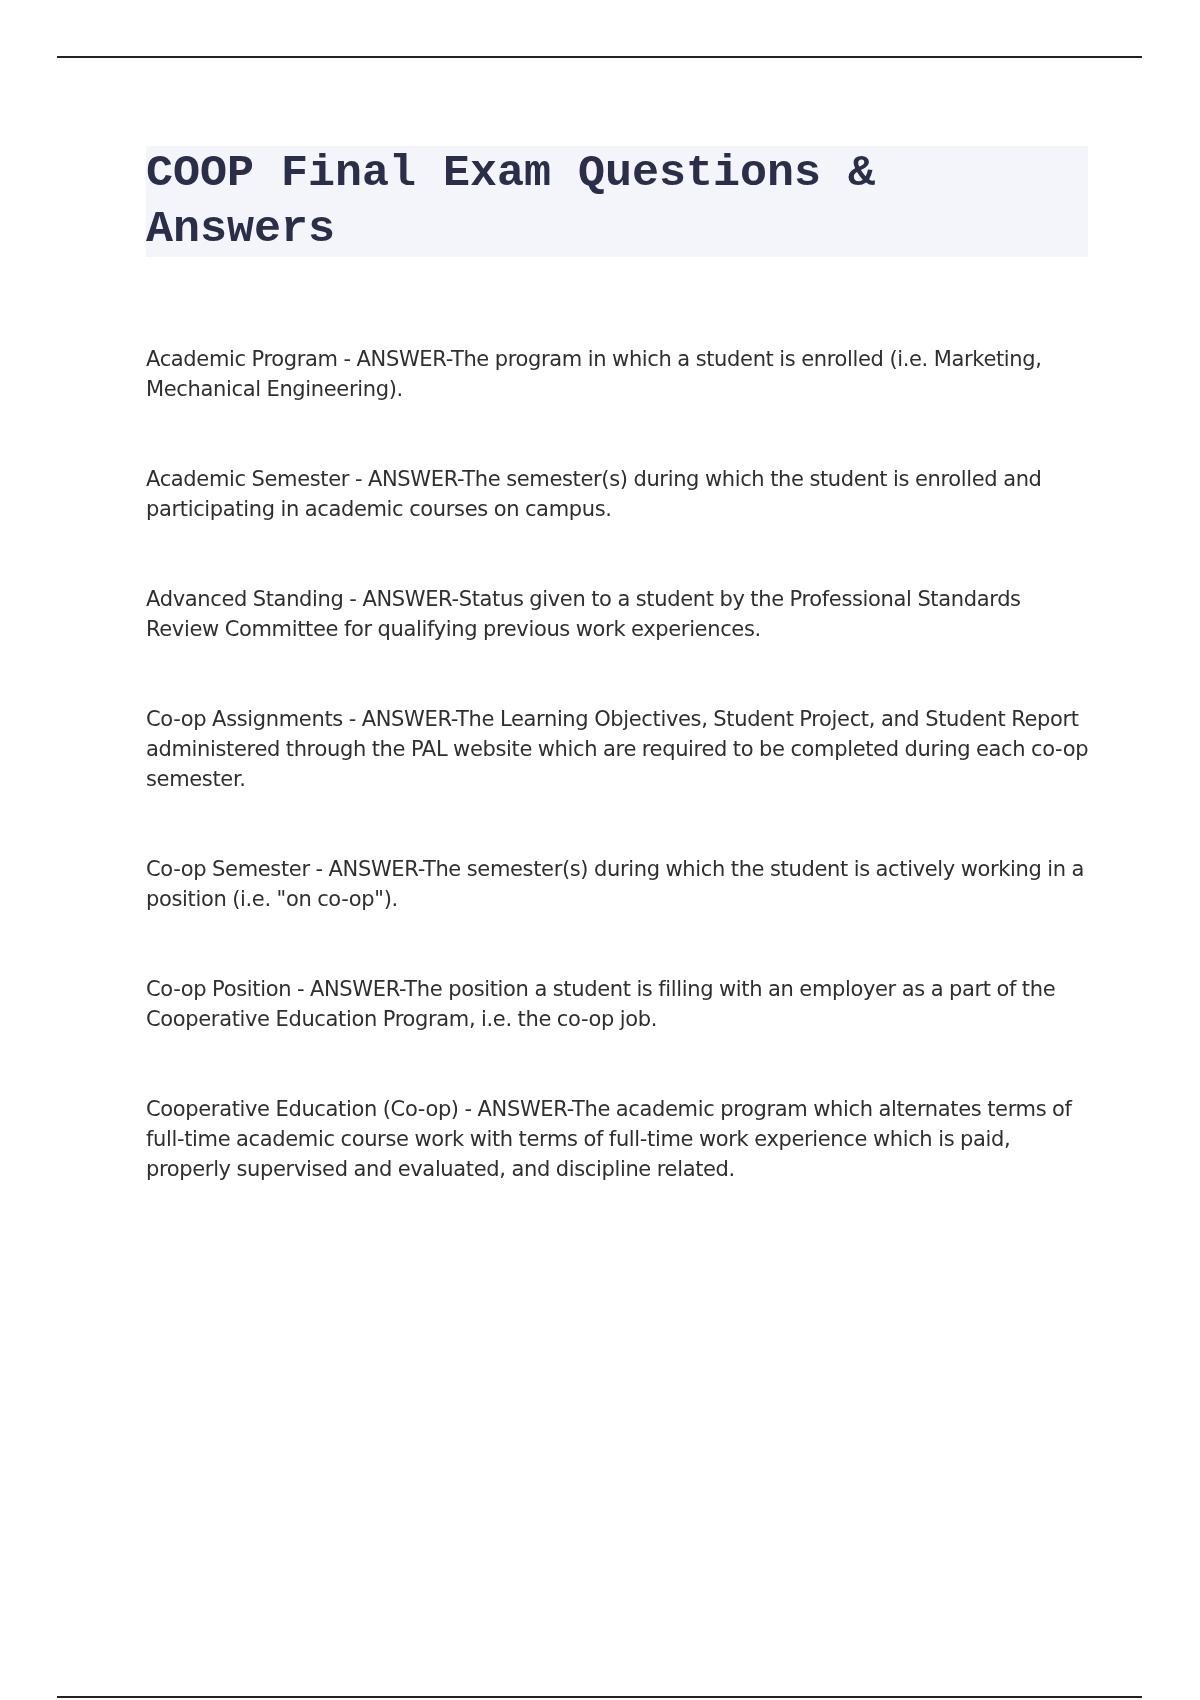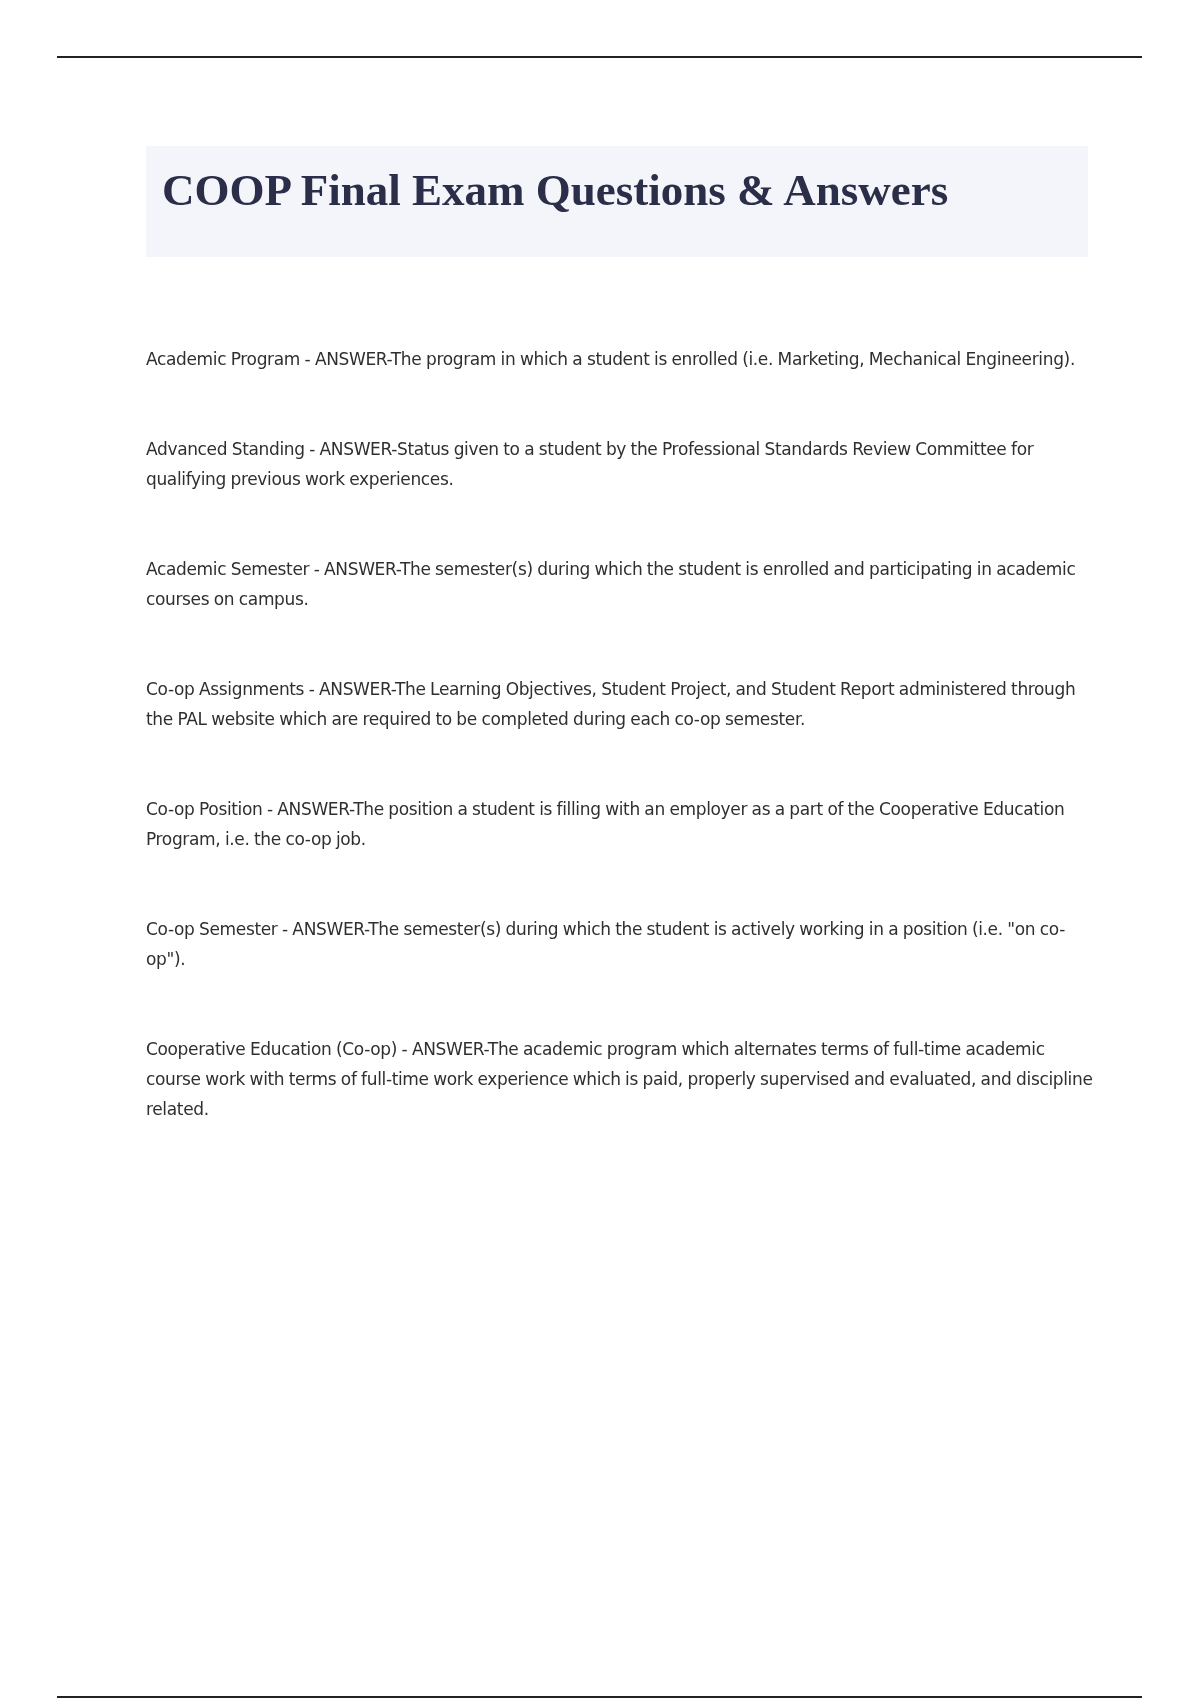--- a/index.html
+++ b/index.html
@@ -26,63 +26,63 @@
 
     .title-box {
       position: absolute;
       left: 146px;
       top: 146px;
       width: 942px;
       height: 111px;
       background: #f4f5fa;
     }
     .title {
-      margin: 16px;
+      margin: 0;
       padding: 0;
-      font-family: Liberation Serif, serif;
+      font-family: Liberation Mono, monospace;
       font-weight: bold;
       font-size: 45px;
       line-height: 56px;
       color: #2a2e48;
       letter-spacing: 0px;
       position: relative;
       top: 0px;
       left: 0px;
     }
 
     .content {
       position: absolute;
       left: 146px;
       top: 344px;
       width: 950px;
     }
     .qa {
       margin: 0 0 60px 0;
       font-family: "DejaVu Sans", sans-serif;
-      font-size: 17px;
+      font-size: 21px;
       line-height: 30px;
       color: #2f2f2f;
       letter-spacing: -0.35px;
       word-spacing: -0.5px;
     }
   </style>
 </head>
 <body>
 
 <div class="rule top"></div>
 
 <div class="title-box">
   <h1 class="title">
     <span>COOP Final Exam Questions &amp; Answers</span><br>
   </h1>
 </div>
 
 <div class="content">
   <p class="qa">Academic Program - ANSWER-The program in which a student is enrolled (i.e. Marketing, Mechanical Engineering).</p>
+  <p class="qa">Academic Semester - ANSWER-The semester(s) during which the student is enrolled and participating in academic courses on campus.</p>
   <p class="qa">Advanced Standing - ANSWER-Status given to a student by the Professional Standards Review Committee for qualifying previous work experiences.</p>
-  <p class="qa">Academic Semester - ANSWER-The semester(s) during which the student is enrolled and participating in academic courses on campus.</p>
   <p class="qa">Co-op Assignments - ANSWER-The Learning Objectives, Student Project, and Student Report administered through the PAL website which are required to be completed during each co-op semester.</p>
+  <p class="qa">Co-op Semester - ANSWER-The semester(s) during which the student is actively working in a position (i.e. "on co-op").</p>
   <p class="qa">Co-op Position - ANSWER-The position a student is filling with an employer as a part of the Cooperative Education Program, i.e. the co-op job.</p>
-  <p class="qa">Co-op Semester - ANSWER-The semester(s) during which the student is actively working in a position (i.e. "on co-op").</p>
   <p class="qa">Cooperative Education (Co-op) - ANSWER-The academic program which alternates terms of full-time academic course work with terms of full-time work experience which is paid, properly supervised and evaluated, and discipline related.</p>
 </div>
 
 <div class="rule bottom"></div>
 
 </body></html>

